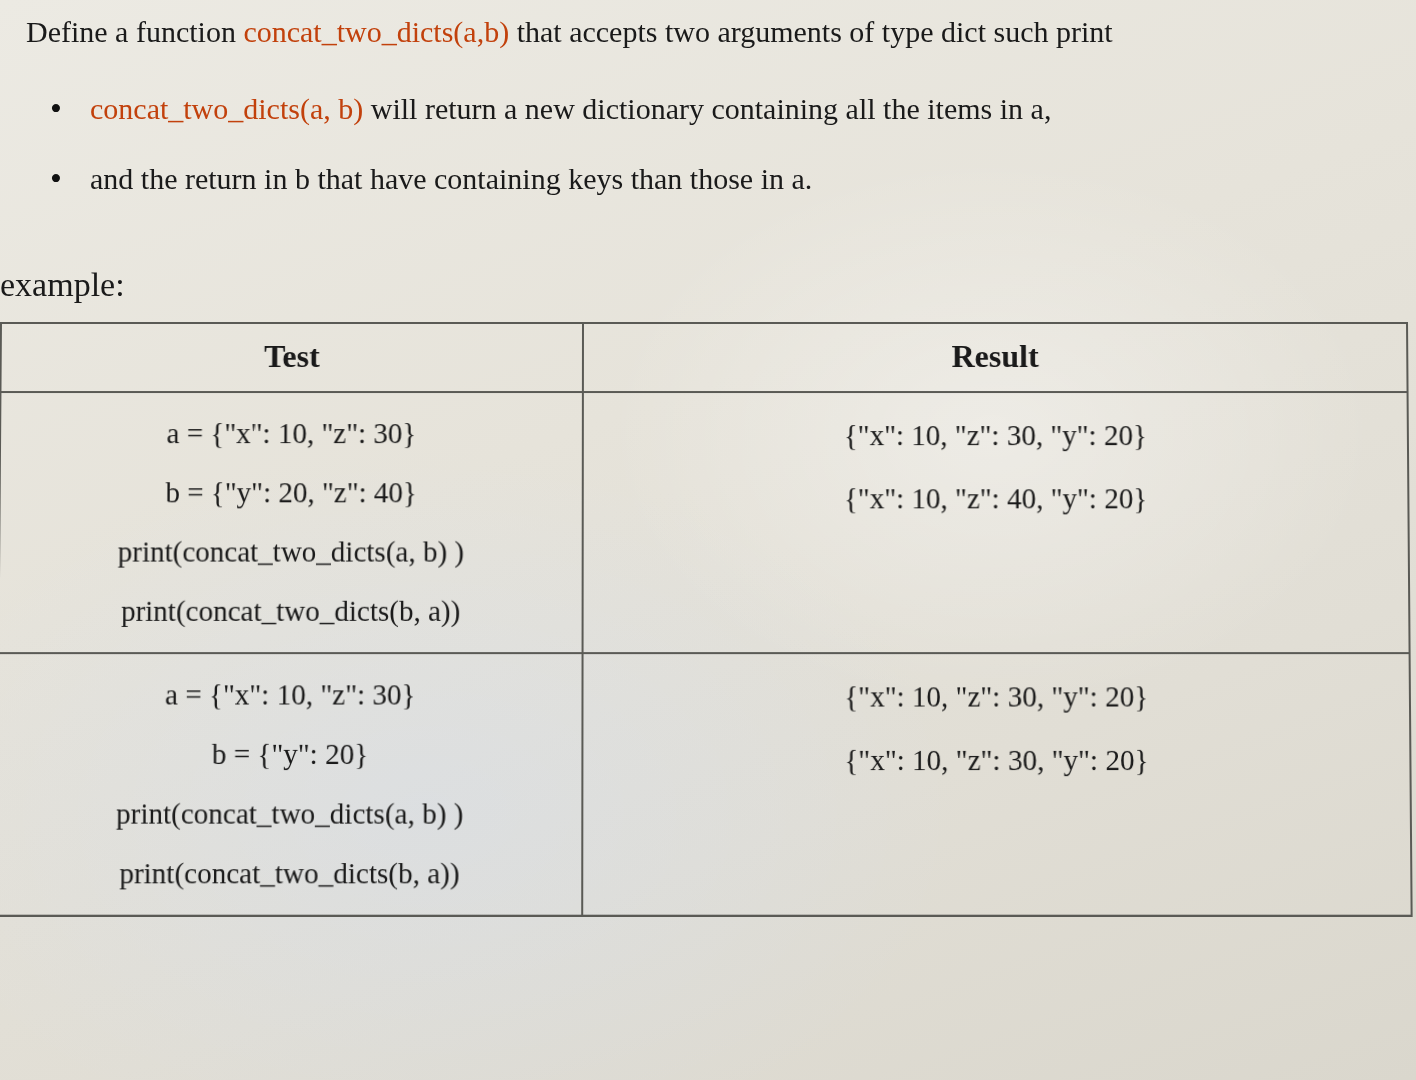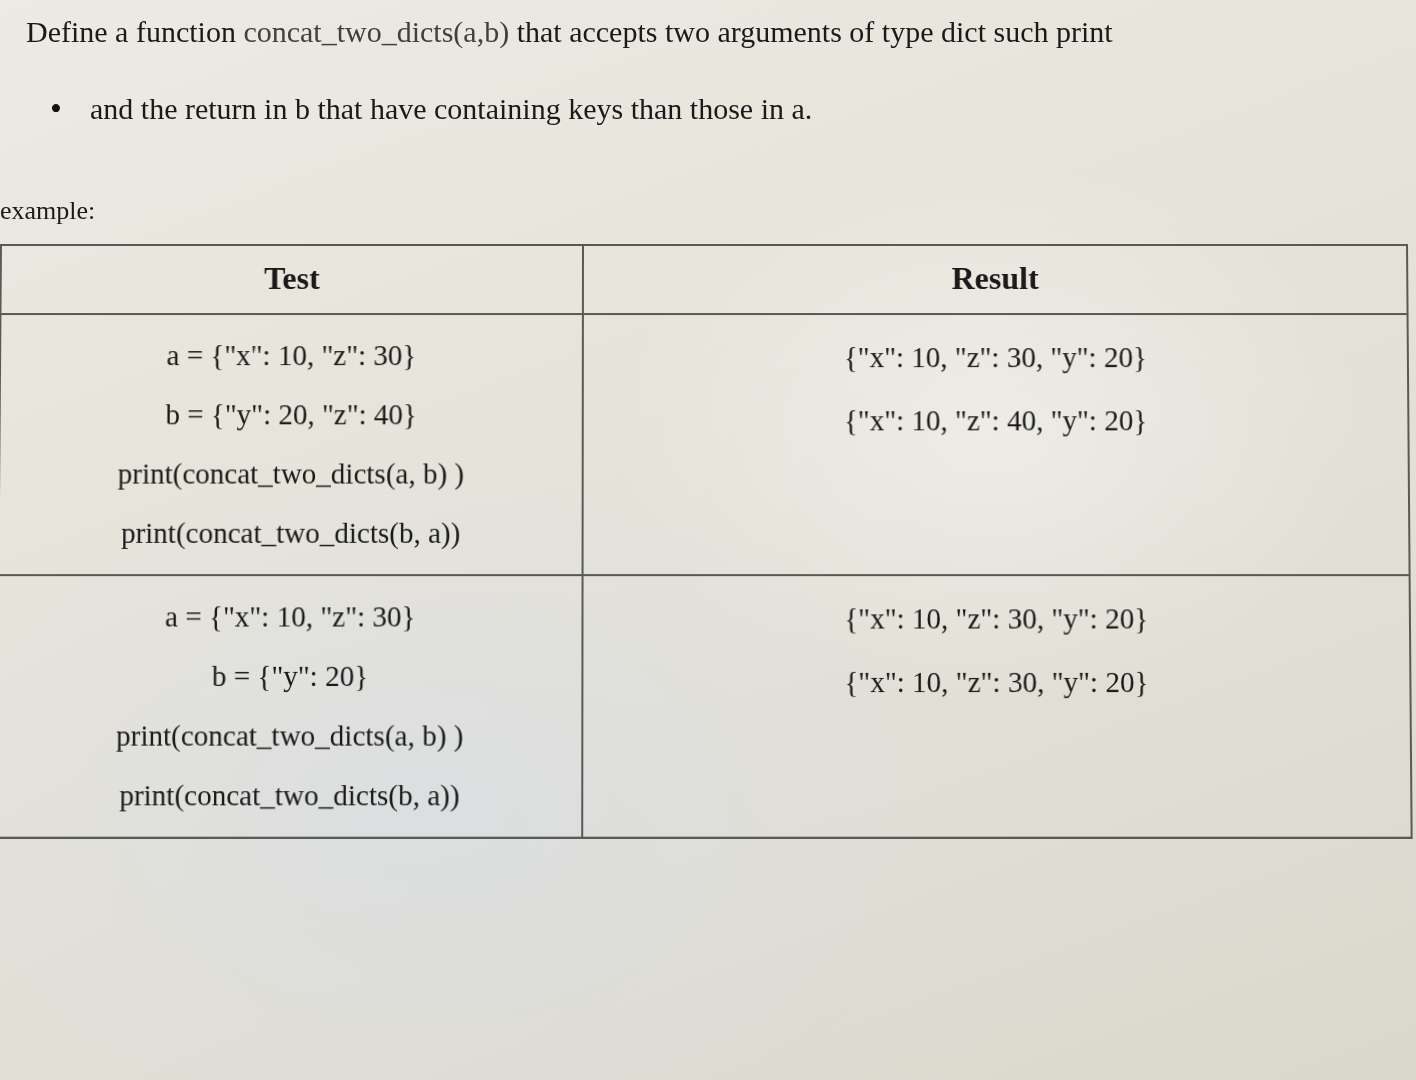--- a/index.html
+++ b/index.html
@@ -19,42 +19,42 @@
   }
   .page {
     padding: 10px 6px 0 0;
   }
   .intro {
     padding-left: 26px;
     padding-right: 20px;
     line-height: 1.45;
     margin-bottom: 38px;
   }
-  .red { color: #404040; }
+  .red { color: #c2410c; }
   ul.points {
     list-style: none;
     padding: 0 0 0 90px;
     margin: 34px 0 0 0;
   }
   ul.points li {
     position: relative;
     margin-bottom: 36px;
   }
   ul.points li::before {
     content: "•";
     position: absolute;
     left: -40px;
     top: -2px;
     font-size: 34px;
     color: #111;
   }
   .example-label {
     margin: 70px 0 18px 0;
     padding-left: 0;
-    font-size: 26px;
+    font-size: 34px;
   }
   table.tests {
     border-collapse: collapse;
     width: 1408px;
     margin-left: 0;
   }
   table.tests th, table.tests td {
     border: 2px solid #5a5a55;
     vertical-align: top;
   }
@@ -96,20 +96,23 @@
 <body>
 
 <div class="page">
 
   <div class="intro">
     <span>Define a function </span><span class="red">concat_two_dicts(a,b)</span><span> that accepts two arguments of type dict such print</span>
   </div>
 
   <ul class="points">
     <li>
+      <span class="red">concat_two_dicts(a, b)</span><span> will return a new dictionary containing all the items in a,</span>
+    </li>
+    <li>
       <span>and the return in </span><span>b</span><span> that have containing keys than those in a.</span>
     </li>
   </ul>
 
   <div class="example-label">example:</div>
 
   <div class="table-wrap">
   <table class="tests">
     <thead>
       <tr>

